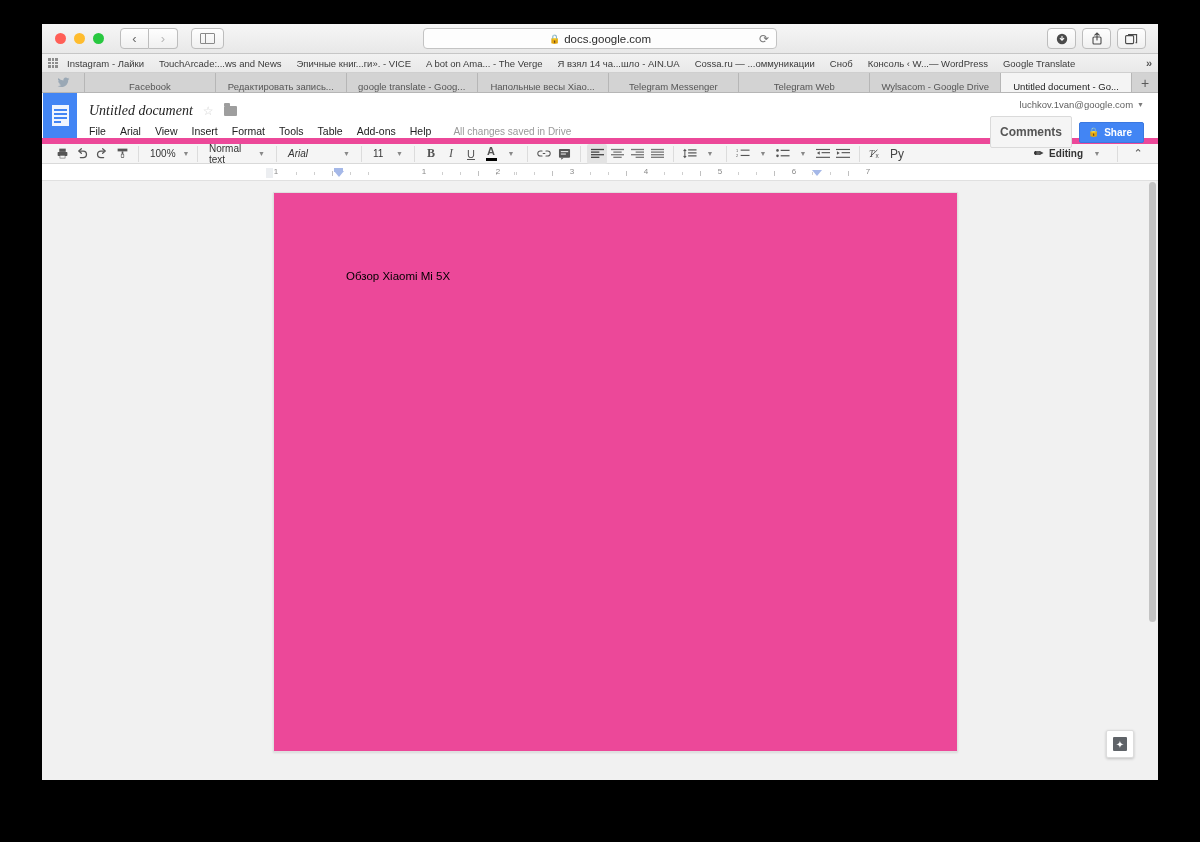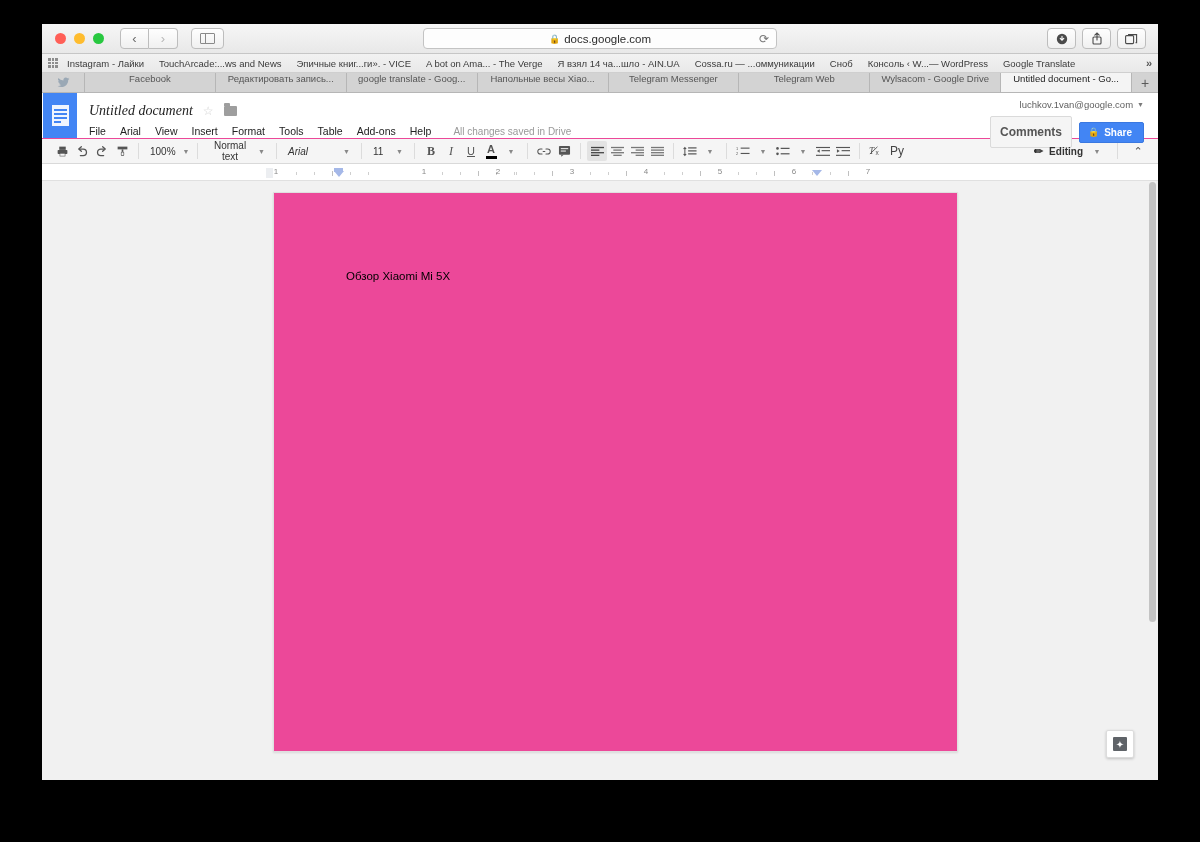--- a/index.html
+++ b/index.html
@@ -115,35 +115,35 @@
   .tw-icon {
     width: 43px;
     display: flex; align-items: center; justify-content: center;
     border-right: 1px solid #b6b6b6;
     background: #d3d3d3;
     position: relative;
   }
   .tw-icon svg { width: 13px; height: 13px; }
   .tab {
     flex: 1 1 0;
-    display: flex; align-items: flex-start; justify-content: center;
+    display: flex; align-items: flex-end; justify-content: center;
     border-right: 1px solid #b6b6b6;
     color: #555; background: #d3d3d3;
     overflow: hidden; white-space: nowrap; text-overflow: ellipsis;
     padding: 0 6px;
   }
   .tab span { overflow: hidden; text-overflow: ellipsis; white-space: nowrap; }
   .tab.active { background: #f4f4f4; color: #1b1b1b; }
   .newtab {
     width: 26px; display: flex; align-items: center; justify-content: center;
     color: #5a5a5a; font-size: 14px; background: #d3d3d3;
   }
 
   
-  .docs { background: #fff; height: calc(756px - 30px - 19px - 20px); position: relative; text-align: center; }
+  .docs { background: #fff; height: calc(756px - 30px - 19px - 20px); position: relative; }
 
   .docs-header { display: flex; height: 45px; }
   .docs-logo {
     width: 34px; margin-left: 1px;
     background: #4285f4;
     display: flex; align-items: center; justify-content: center;
     flex: 0 0 34px;
   }
   .docs-logo-glyph {
     width: 17px; height: 21px; background: #fff; opacity: .92;
@@ -184,21 +184,21 @@
   .btn-share {
     font-size: 10px; font-weight: bold; color: #fff;
     background: #4285f4; border: 1px solid #3a78e0; border-radius: 2px;
     padding: 4px 11px 4px 8px; display: flex; align-items: center; gap: 5px;
   }
   .lock-w { font-size: 9px; }
 
   
   .toolbar {
     height: 26px; background: #f5f5f5;
-    border-top: 1px solid #ec4899; border-bottom: 1px solid #d9d9d9;
+    border-top: 6px solid #ec4899; border-bottom: 1px solid #d9d9d9;
     display: flex; align-items: center; padding: 0 10px; gap: 0;
     font-size: 10px; color: #444;
   }
   .tsep { width: 1px; height: 16px; background: #dcdcdc; margin: 0 6px; flex: 0 0 1px; }
   .ti {
     min-width: 20px; height: 20px; display: flex; align-items: center; justify-content: center;
     color: #555; font-size: 12px; border-radius: 2px; padding: 0 2px;
   }
   .ti.active { background: #e3e3e3; }
   .tdrop {

